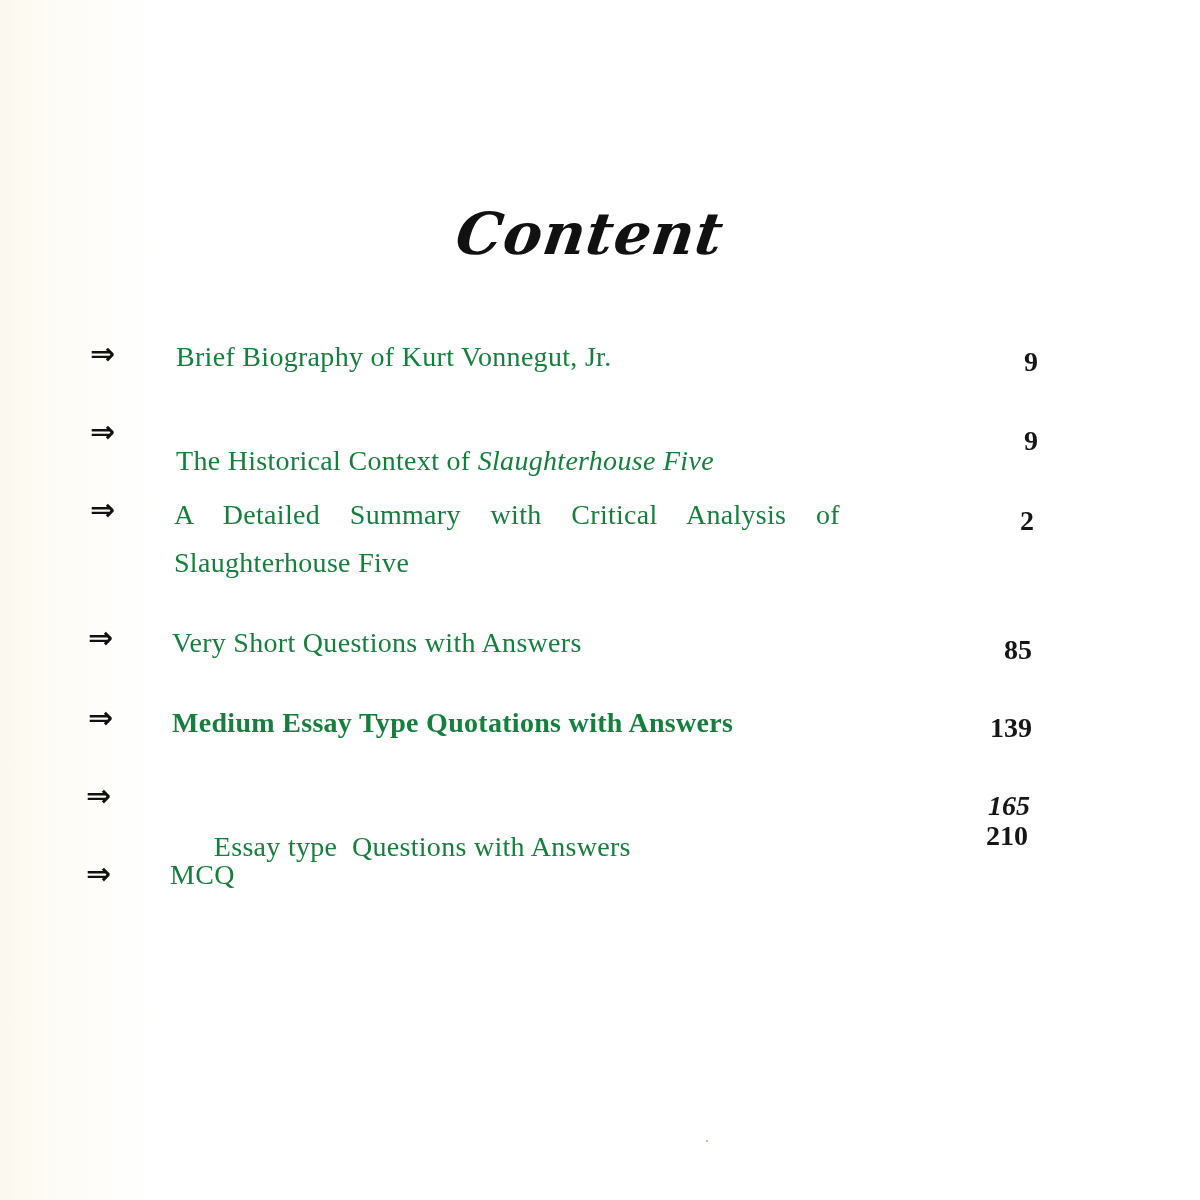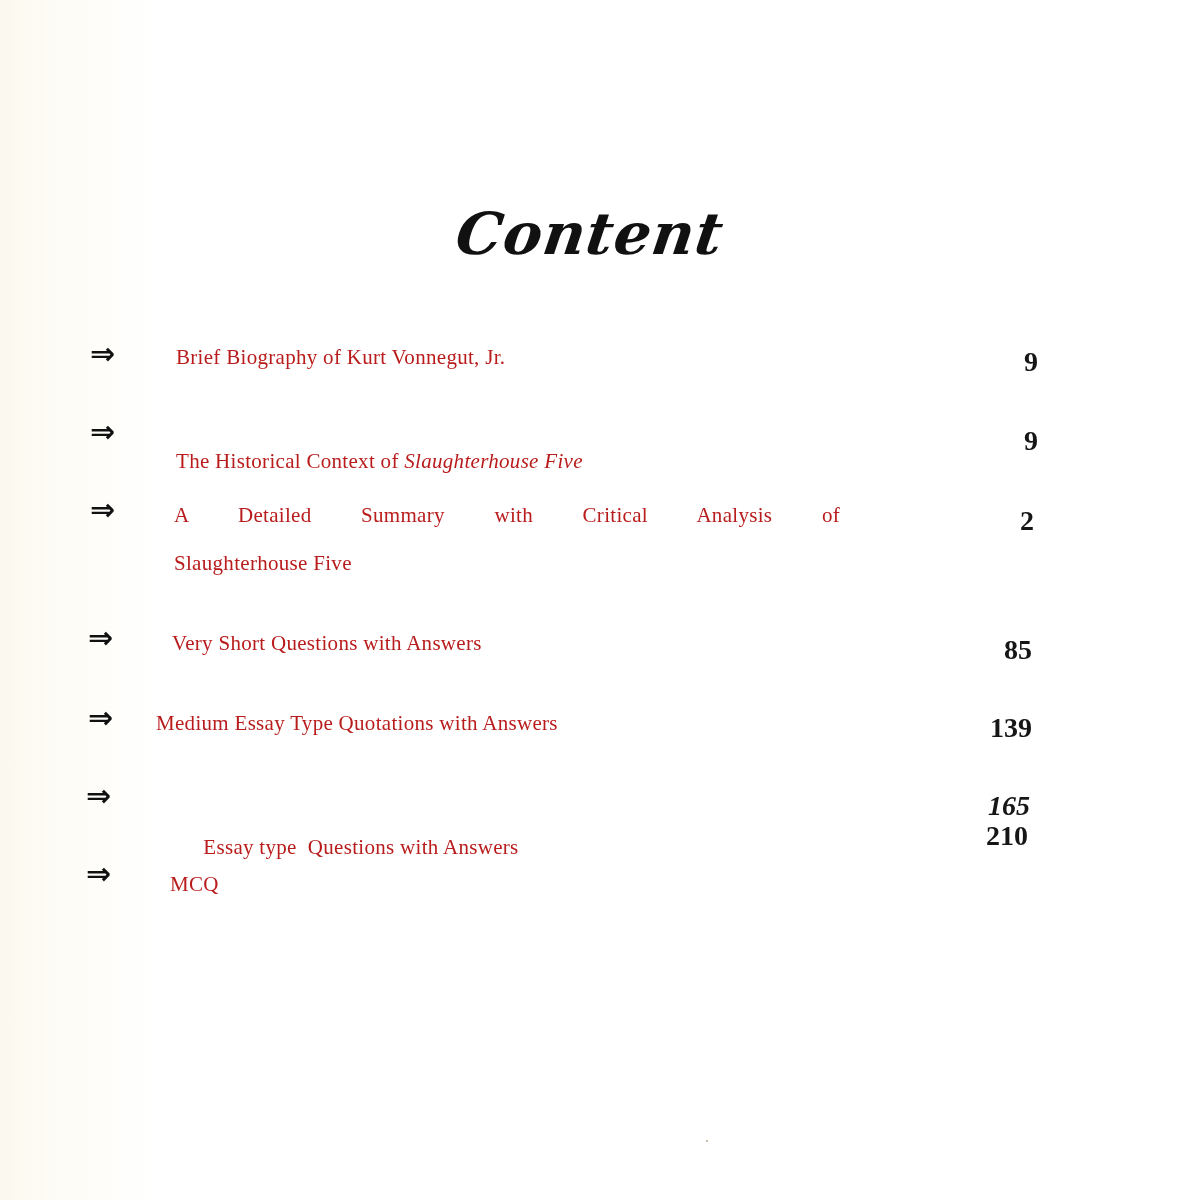--- a/index.html
+++ b/index.html
@@ -18,22 +18,22 @@
       font-size: 58px; letter-spacing: 1px;
       color: #111;
       transform: skewX(-8deg);
     }
     .row { position: absolute; left: 0; width: 1200px; }
     .arrow {
       position: absolute; font-family: "DejaVu Sans", sans-serif;
       font-size: 30px; font-weight: bold; color: #111;
     }
     .label {
-      position: absolute; font-size: 21px; line-height: 46px;
-      letter-spacing: 0.3px; color: #b91c1c;
+      position: absolute; font-size: 28px; line-height: 46px;
+      letter-spacing: 0.3px; color: #15803d;
     }
     .label .it { font-style: italic; }
     .page {
       position: absolute; font-size: 28px; font-weight: bold;
       text-align: right; width: 80px; color: #161616;
     }
     .speck { position: absolute; left: 706px; top: 1140px; width: 2px; height: 2px; background: #b9a98a; border-radius: 1px; }
   </style>
 </head>
 <body>
@@ -69,36 +69,36 @@
   <div class="row">
     <span class="arrow" style="left:88px; top:620px;">⇒</span>
     <span class="label" style="left:172px; top:620px;">
       <span>Very Short Questions with Answers</span>
     </span>
     <span class="page" style="left:952px; top:634px;">85</span>
   </div>
 
   <div class="row">
     <span class="arrow" style="left:88px; top:700px;">⇒</span>
-    <span class="label" style="left:156px; top:700px;">
+    <span class="label" style="left:172px; top:700px;font-weight:bold;">
       <span>Medium Essay Type Quotations with Answers</span>
     </span>
     <span class="page" style="left:952px; top:712px;">139</span>
   </div>
 
   <div class="row">
     <span class="arrow" style="left:86px; top:778px;">⇒</span>
     <span class="label" style="left:170px; top:778px; white-space:pre;">
       <span>Essay type  Questions with Answers</span>
     </span>
     <span class="page" style="left:950px; top:790px;font-style:italic;">165</span>
   </div>
 
   <div class="row">
     <span class="arrow" style="left:86px; top:856px;">⇒</span>
-    <span class="label" style="left:170px; top:852px;margin-top:9px;">
+    <span class="label" style="left:170px; top:852px;">
       <span>MCQ</span>
     </span>
     <span class="page" style="left:948px; top:820px;">210</span>
   </div>
 
   <div class="speck"></div>
 </div>
 
 </body></html>

